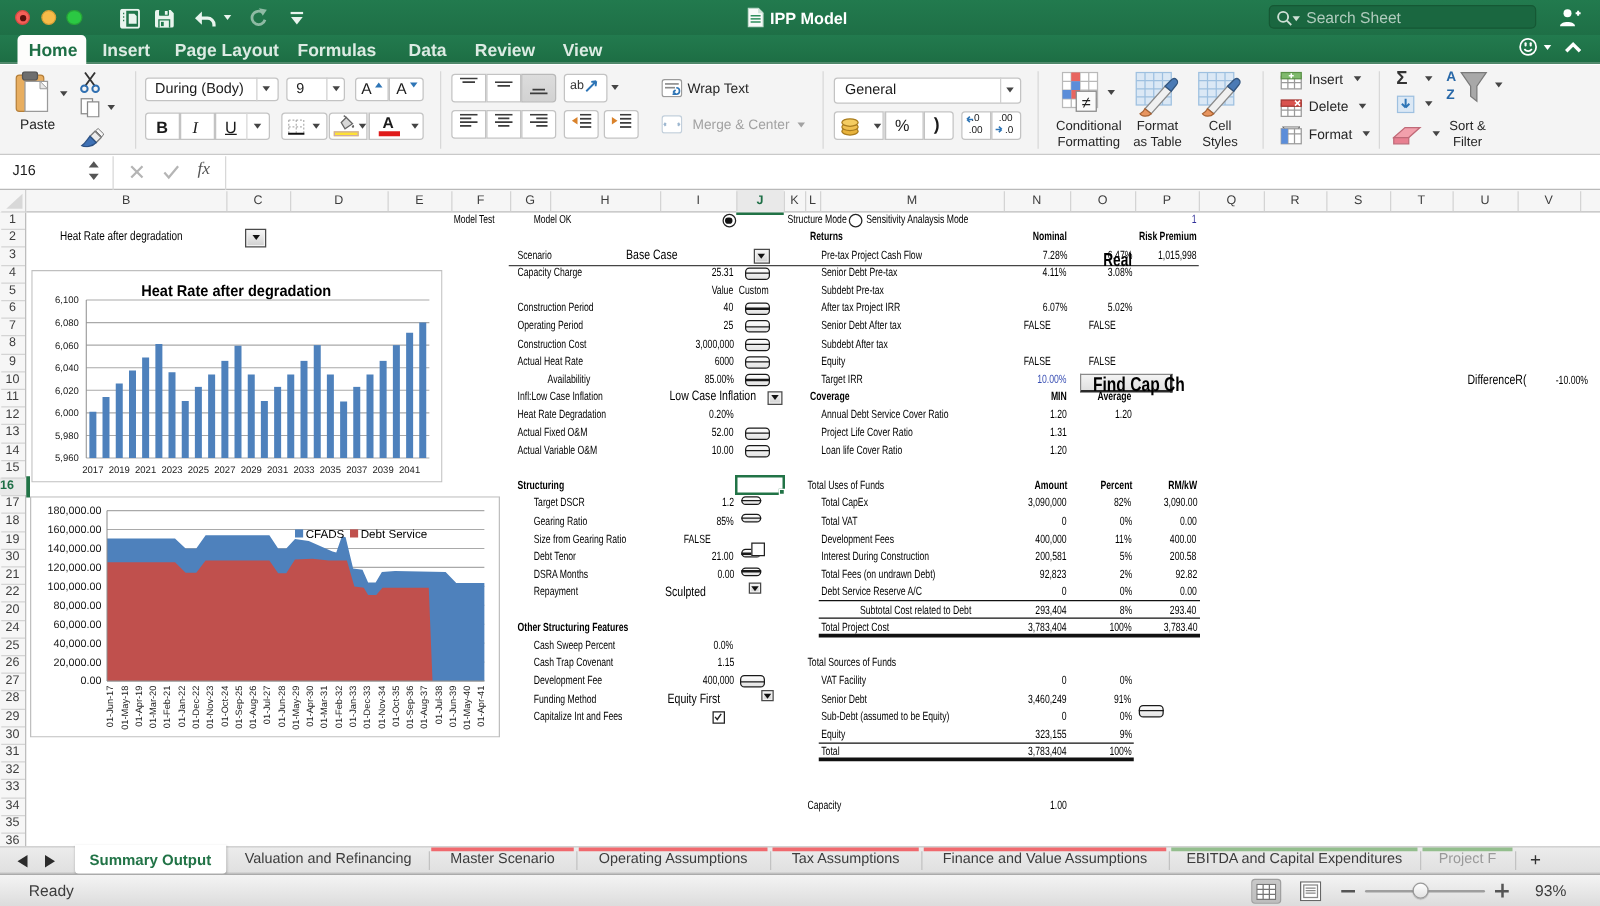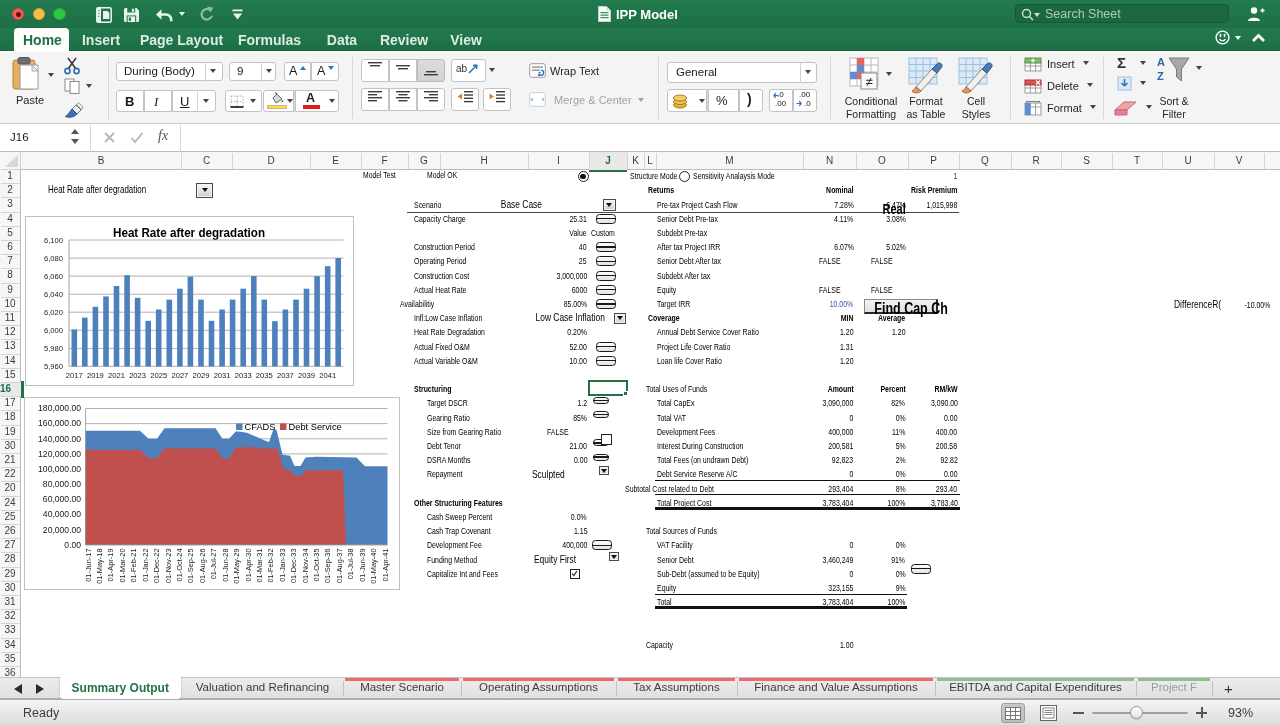--- a/index.html
+++ b/index.html
@@ -497,21 +497,21 @@
 <div class="sp" style="left:596px;top:242.1px;width:20px;height:10px;"></div>
 <div class="t " style="left:414px;top:255.4px;font-size:9.5px;"><span style="display:inline-block;transform:scaleX(0.73);transform-origin:left center;white-space:nowrap;">Operating Period</span></div>
 <div class="t " style="right:693px;top:255.4px;font-size:9.5px;text-align:right;"><span style="display:inline-block;transform:scaleX(0.73);transform-origin:right center;white-space:nowrap;">25</span></div>
 <div class="sp" style="left:596px;top:256.3px;width:20px;height:10px;"></div>
 <div class="t " style="left:414px;top:269.6px;font-size:9.5px;"><span style="display:inline-block;transform:scaleX(0.73);transform-origin:left center;white-space:nowrap;">Construction Cost</span></div>
 <div class="t " style="right:693px;top:269.6px;font-size:9.5px;text-align:right;"><span style="display:inline-block;transform:scaleX(0.73);transform-origin:right center;white-space:nowrap;">3,000,000</span></div>
 <div class="sp" style="left:596px;top:270.5px;width:20px;height:10px;"></div>
 <div class="t " style="left:414px;top:283.8px;font-size:9.5px;"><span style="display:inline-block;transform:scaleX(0.73);transform-origin:left center;white-space:nowrap;">Actual Heat Rate</span></div>
 <div class="t " style="right:693px;top:283.8px;font-size:9.5px;text-align:right;"><span style="display:inline-block;transform:scaleX(0.73);transform-origin:right center;white-space:nowrap;">6000</span></div>
 <div class="sp" style="left:596px;top:284.7px;width:20px;height:10px;"></div>
-<div class="t " style="left:400px;top:298.0px;font-size:9.5px;"><span style="display:inline-block;transform:scaleX(0.73);transform-origin:left center;white-space:nowrap;">Availabilitiy</span></div>
+<div class="t " style="left:438px;top:298.0px;font-size:9.5px;"><span style="display:inline-block;transform:scaleX(0.73);transform-origin:left center;white-space:nowrap;">Availabilitiy</span></div>
 <div class="t " style="right:693px;top:298.0px;font-size:9.5px;text-align:right;"><span style="display:inline-block;transform:scaleX(0.73);transform-origin:right center;white-space:nowrap;">85.00%</span></div>
 <div class="sp" style="left:596px;top:298.9px;width:20px;height:10px;"></div>
 <div class="t " style="left:414px;top:326.4px;font-size:9.5px;"><span style="display:inline-block;transform:scaleX(0.73);transform-origin:left center;white-space:nowrap;">Heat Rate Degradation</span></div>
 <div class="t " style="right:693px;top:326.4px;font-size:9.5px;text-align:right;"><span style="display:inline-block;transform:scaleX(0.73);transform-origin:right center;white-space:nowrap;">0.20%</span></div>
 <div class="t " style="left:414px;top:340.6px;font-size:9.5px;"><span style="display:inline-block;transform:scaleX(0.73);transform-origin:left center;white-space:nowrap;">Actual Fixed O&amp;M</span></div>
 <div class="t " style="right:693px;top:340.6px;font-size:9.5px;text-align:right;"><span style="display:inline-block;transform:scaleX(0.73);transform-origin:right center;white-space:nowrap;">52.00</span></div>
 <div class="sp" style="left:596px;top:341.5px;width:20px;height:10px;"></div>
 <div class="t " style="left:414px;top:354.8px;font-size:9.5px;"><span style="display:inline-block;transform:scaleX(0.73);transform-origin:left center;white-space:nowrap;">Actual Variable O&amp;M</span></div>
 <div class="t " style="right:693px;top:354.8px;font-size:9.5px;text-align:right;"><span style="display:inline-block;transform:scaleX(0.73);transform-origin:right center;white-space:nowrap;">10.00</span></div>
 <div class="sp" style="left:596px;top:355.7px;width:20px;height:10px;"></div>
@@ -623,21 +623,21 @@
 <div class="t " style="right:374.5px;top:440.0px;font-size:9.5px;text-align:right;"><span style="display:inline-block;transform:scaleX(0.73);transform-origin:right center;white-space:nowrap;">5%</span></div>
 <div class="t " style="right:322.5px;top:440.0px;font-size:9.5px;text-align:right;"><span style="display:inline-block;transform:scaleX(0.73);transform-origin:right center;white-space:nowrap;">200.58</span></div>
 <div class="t " style="left:656.5px;top:454.2px;font-size:9.5px;"><span style="display:inline-block;transform:scaleX(0.73);transform-origin:left center;white-space:nowrap;">Total Fees (on undrawn Debt)</span></div>
 <div class="t " style="right:426.5px;top:454.2px;font-size:9.5px;text-align:right;"><span style="display:inline-block;transform:scaleX(0.73);transform-origin:right center;white-space:nowrap;">92,823</span></div>
 <div class="t " style="right:374.5px;top:454.2px;font-size:9.5px;text-align:right;"><span style="display:inline-block;transform:scaleX(0.73);transform-origin:right center;white-space:nowrap;">2%</span></div>
 <div class="t " style="right:322.5px;top:454.2px;font-size:9.5px;text-align:right;"><span style="display:inline-block;transform:scaleX(0.73);transform-origin:right center;white-space:nowrap;">92.82</span></div>
 <div class="t " style="left:656.5px;top:468.4px;font-size:9.5px;"><span style="display:inline-block;transform:scaleX(0.73);transform-origin:left center;white-space:nowrap;">Debt Service Reserve A/C</span></div>
 <div class="t " style="right:426.5px;top:468.4px;font-size:9.5px;text-align:right;"><span style="display:inline-block;transform:scaleX(0.73);transform-origin:right center;white-space:nowrap;">0</span></div>
 <div class="t " style="right:374.5px;top:468.4px;font-size:9.5px;text-align:right;"><span style="display:inline-block;transform:scaleX(0.73);transform-origin:right center;white-space:nowrap;">0%</span></div>
 <div class="t " style="right:322.5px;top:468.4px;font-size:9.5px;text-align:right;"><span style="display:inline-block;transform:scaleX(0.73);transform-origin:right center;white-space:nowrap;">0.00</span></div>
-<div class="t " style="left:625px;top:482.6px;font-size:9.5px;"><span style="display:inline-block;transform:scaleX(0.73);transform-origin:left center;white-space:nowrap;">Subtotal Cost related to Debt</span></div>
+<div class="t " style="left:688px;top:482.6px;font-size:9.5px;"><span style="display:inline-block;transform:scaleX(0.73);transform-origin:left center;white-space:nowrap;">Subtotal Cost related to Debt</span></div>
 <div class="t " style="right:426.5px;top:482.6px;font-size:9.5px;text-align:right;"><span style="display:inline-block;transform:scaleX(0.73);transform-origin:right center;white-space:nowrap;">293,404</span></div>
 <div class="t " style="right:374.5px;top:482.6px;font-size:9.5px;text-align:right;"><span style="display:inline-block;transform:scaleX(0.73);transform-origin:right center;white-space:nowrap;">8%</span></div>
 <div class="t " style="right:322.5px;top:482.6px;font-size:9.5px;text-align:right;"><span style="display:inline-block;transform:scaleX(0.73);transform-origin:right center;white-space:nowrap;">293.40</span></div>
 <div class="t " style="left:656.5px;top:496.8px;font-size:9.5px;"><span style="display:inline-block;transform:scaleX(0.73);transform-origin:left center;white-space:nowrap;">Total Project Cost</span></div>
 <div class="t " style="right:426.5px;top:496.8px;font-size:9.5px;text-align:right;"><span style="display:inline-block;transform:scaleX(0.73);transform-origin:right center;white-space:nowrap;">3,783,404</span></div>
 <div class="t " style="right:374.5px;top:496.8px;font-size:9.5px;text-align:right;"><span style="display:inline-block;transform:scaleX(0.73);transform-origin:right center;white-space:nowrap;">100%</span></div>
 <div class="t " style="right:322.5px;top:496.8px;font-size:9.5px;text-align:right;"><span style="display:inline-block;transform:scaleX(0.73);transform-origin:right center;white-space:nowrap;">3,783.40</span></div>
 <div class="ab" style="left:655px;top:479.6px;width:304.5px;height:1px;background:#111;"></div>
 <div class="ab" style="left:655px;top:493.8px;width:304.5px;height:1px;background:#111;"></div>
 <div class="ab" style="left:655px;top:507.2px;width:304.5px;height:2.6px;background:#111;"></div>

